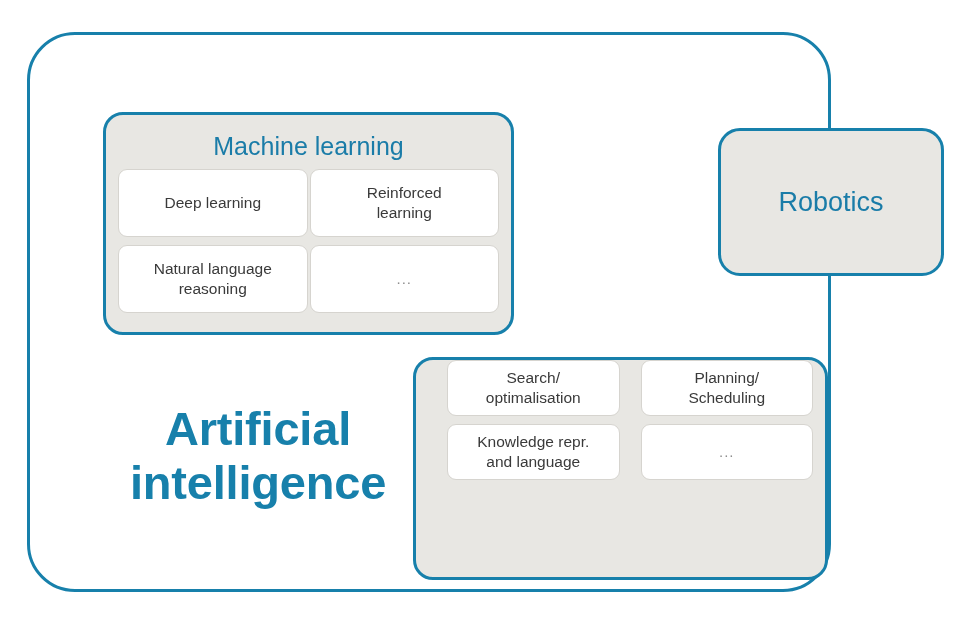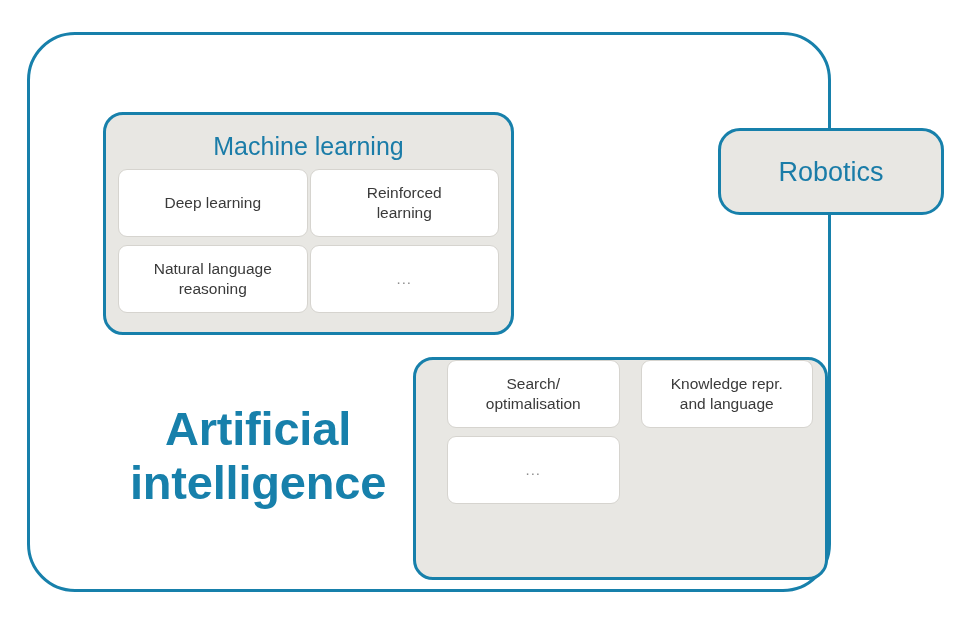--- a/index.html
+++ b/index.html
@@ -100,29 +100,29 @@
   }
   #group-ml .leaf-card { height: 68px; }
 
   
   #group-mr {
     left: 383px;
     top: 322px;
     width: 415px;
     height: 223px;
   }
-  #group-mr .leaf-card { height: 68px; margin-left: 19px; }
+  #group-mr .leaf-card { height: 56px; margin-left: 19px; }
 
   
   .robotics-box {
     position: absolute;
     left: 718px;
     top: 128px;
     width: 226px;
-    height: 87px;
+    height: 148px;
     box-sizing: border-box;
     border: 3px solid #1780ab;
     border-radius: 22px;
     background: #e8e7e3;
     display: flex;
     align-items: center;
     justify-content: center;
     color: #1a7ca8;
     font-size: 27px;
     line-height: 32px;
@@ -148,20 +148,22 @@
         <div class="leaf-card">Natural language
 reasoning</div>
         <div class="leaf-card ellipsis">...</div>
       </div>
     </div>
 
     <div class="group" id="group-mr">
       <div class="group-grid">
         <div class="leaf-card">Search/
 optimalisation</div>
+        <div class="leaf-card">Planning/
+Scheduling</div>
         <div class="leaf-card">Knowledge repr.
 and language</div>
         <div class="leaf-card ellipsis">...</div>
       </div>
     </div>
 
   </div>
 
   <div class="robotics-box">
     <span>Robotics</span>

